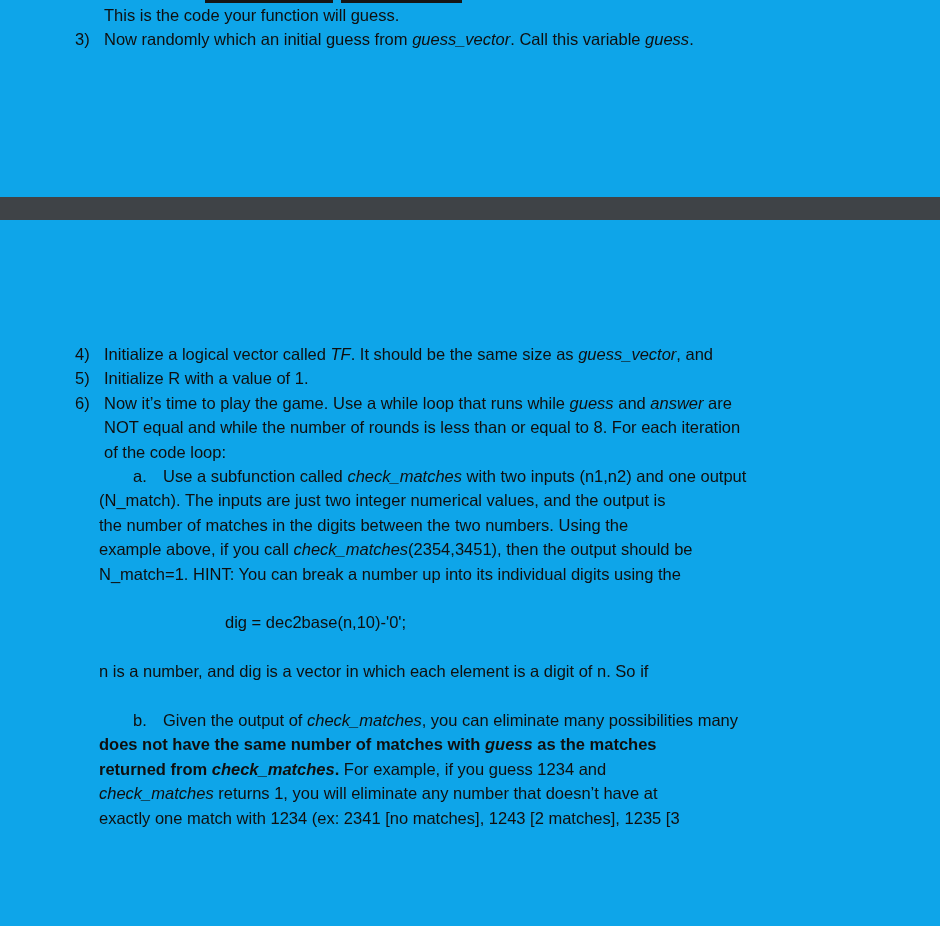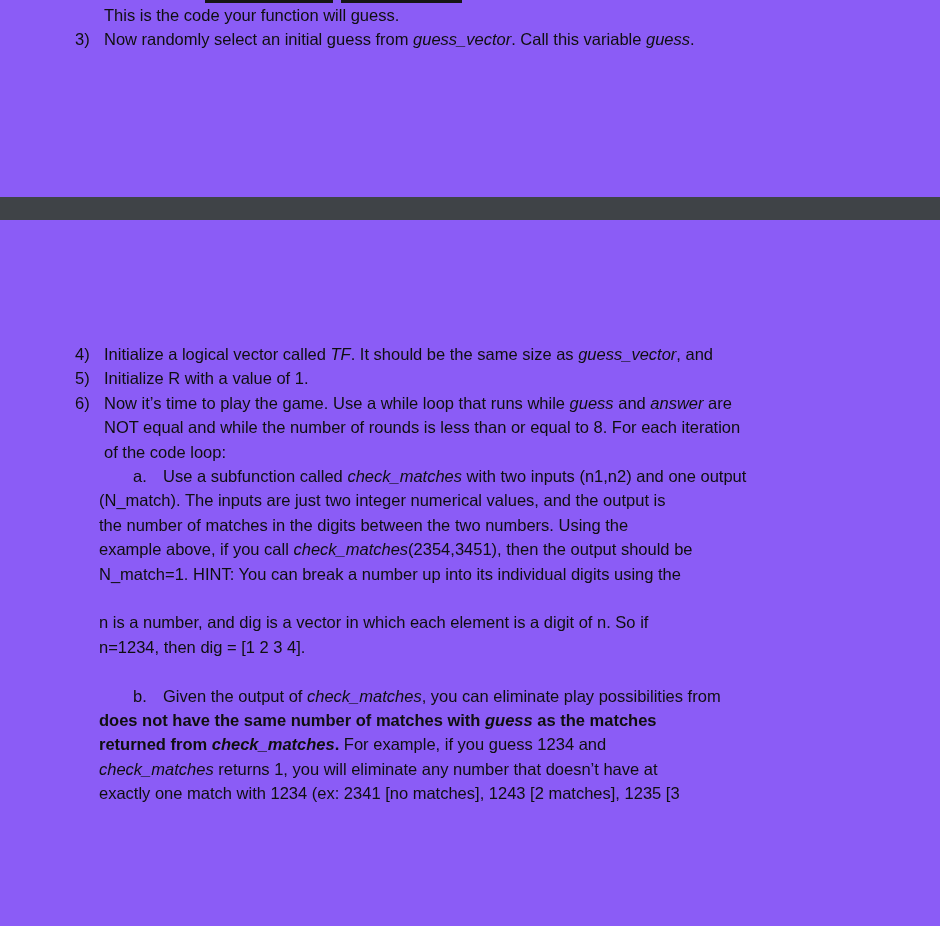--- a/index.html
+++ b/index.html
@@ -7,21 +7,21 @@
   body {
     width: 940px; height: 926px;
     font-family: "Liberation Sans", sans-serif;
     color: #0f0f0f;
     position: relative;
     overflow: hidden;
   }
   .viewport {
     position: absolute; left: 0; top: 0;
     width: 940px; height: 926px;
-    background: #8b5cf6;
+    background: #0ea5e9;
     overflow: hidden;
     text-decoration: underline;
   }
   
   .frag {
     position: absolute; top: 0; height: 3px;
     background: #161616;
   }
   .f1 { left: 205px; width: 128px; }
   .f2 { left: 341px; width: 121px; }
@@ -61,38 +61,38 @@
 </head>
 <body>
 
 <div class="viewport">
 
   <div class="frag f1"></div>
   <div class="frag f2"></div>
 
   <section class="lines" id="page1-lines">
       <div class="line lvl1body"><span class="run">This is the code your function will guess.</span></div>
-      <div class="line lvl1"><span class="marker">3)</span><span class="run">Now randomly select an initial guess from </span><span class="run i">guess_vector</span><span class="run">. Call this variable </span><span class="run i">guess</span><span class="run">.</span></div>
+      <div class="line lvl1"><span class="marker">3)</span><span class="run">Now randomly which an initial guess from </span><span class="run i">guess_vector</span><span class="run">. Call this variable </span><span class="run i">guess</span><span class="run">.</span></div>
     </section>
 
   <div class="page-sep"></div>
 
   <section class="lines" id="page2-lines">
       <div class="line lvl1"><span class="marker">4)</span><span class="run">Initialize a logical vector called </span><span class="run i">TF</span><span class="run">. It should be the same size as </span><span class="run i">guess_vector</span><span class="run">, and</span></div>
       <div class="line lvl1"><span class="marker">5)</span><span class="run">Initialize R with a value of 1.</span></div>
       <div class="line lvl1"><span class="marker">6)</span><span class="run">Now it’s time to play the game. Use a while loop that runs while </span><span class="run i">guess</span><span class="run"> and </span><span class="run i">answer</span><span class="run"> are</span></div>
       <div class="line lvl1body"><span class="run">NOT equal and while the number of rounds is less than or equal to 8. For each iteration</span></div>
       <div class="line lvl1body"><span class="run">of the code loop:</span></div>
       <div class="line lvl2"><span class="marker">a.</span><span class="run">Use a subfunction called </span><span class="run i">check_matches</span><span class="run"> with two inputs (n1,n2) and one output</span></div>
       <div class="line lvl2body"><span class="run">(N_match). The inputs are just two integer numerical values, and the output is</span></div>
       <div class="line lvl2body"><span class="run">the number of matches in the digits between the two numbers. Using the</span></div>
       <div class="line lvl2body"><span class="run">example above, if you call </span><span class="run i">check_matches</span><span class="run">(2354,3451), then the output should be</span></div>
       <div class="line lvl2body"><span class="run">N_match=1. HINT: You can break a number up into its individual digits using the</span></div>
+      <div class="line codeline gap"><span class="run">dig = dec2base(n,10)-'0';</span></div>
       <div class="line lvl2body gap"><span class="run">n is a number, and dig is a vector in which each element is a digit of n. So if</span></div>
-      <div class="line lvl2body"><span class="run">n=1234, then dig = [1 2 3 4].</span></div>
-      <div class="line lvl2 gap"><span class="marker">b.</span><span class="run">Given the output of </span><span class="run i">check_matches</span><span class="run">, you can eliminate play possibilities from</span></div>
+      <div class="line lvl2 gap"><span class="marker">b.</span><span class="run">Given the output of </span><span class="run i">check_matches</span><span class="run">, you can eliminate many possibilities many</span></div>
       <div class="line lvl2body"><span class="run b">does not have the same number of matches with </span><span class="run bi">guess</span><span class="run b"> as the matches</span></div>
       <div class="line lvl2body"><span class="run b">returned from </span><span class="run bi">check_matches</span><span class="run b">.</span><span class="run"> For example, if you guess 1234 and</span></div>
       <div class="line lvl2body"><span class="run i">check_matches</span><span class="run"> returns 1, you will eliminate any number that doesn’t have at</span></div>
       <div class="line lvl2body"><span class="run">exactly one match with 1234 (ex: 2341 [no matches], 1243 [2 matches], 1235 [3</span></div>
     </section>
 
 </div>
 
 </body></html>

